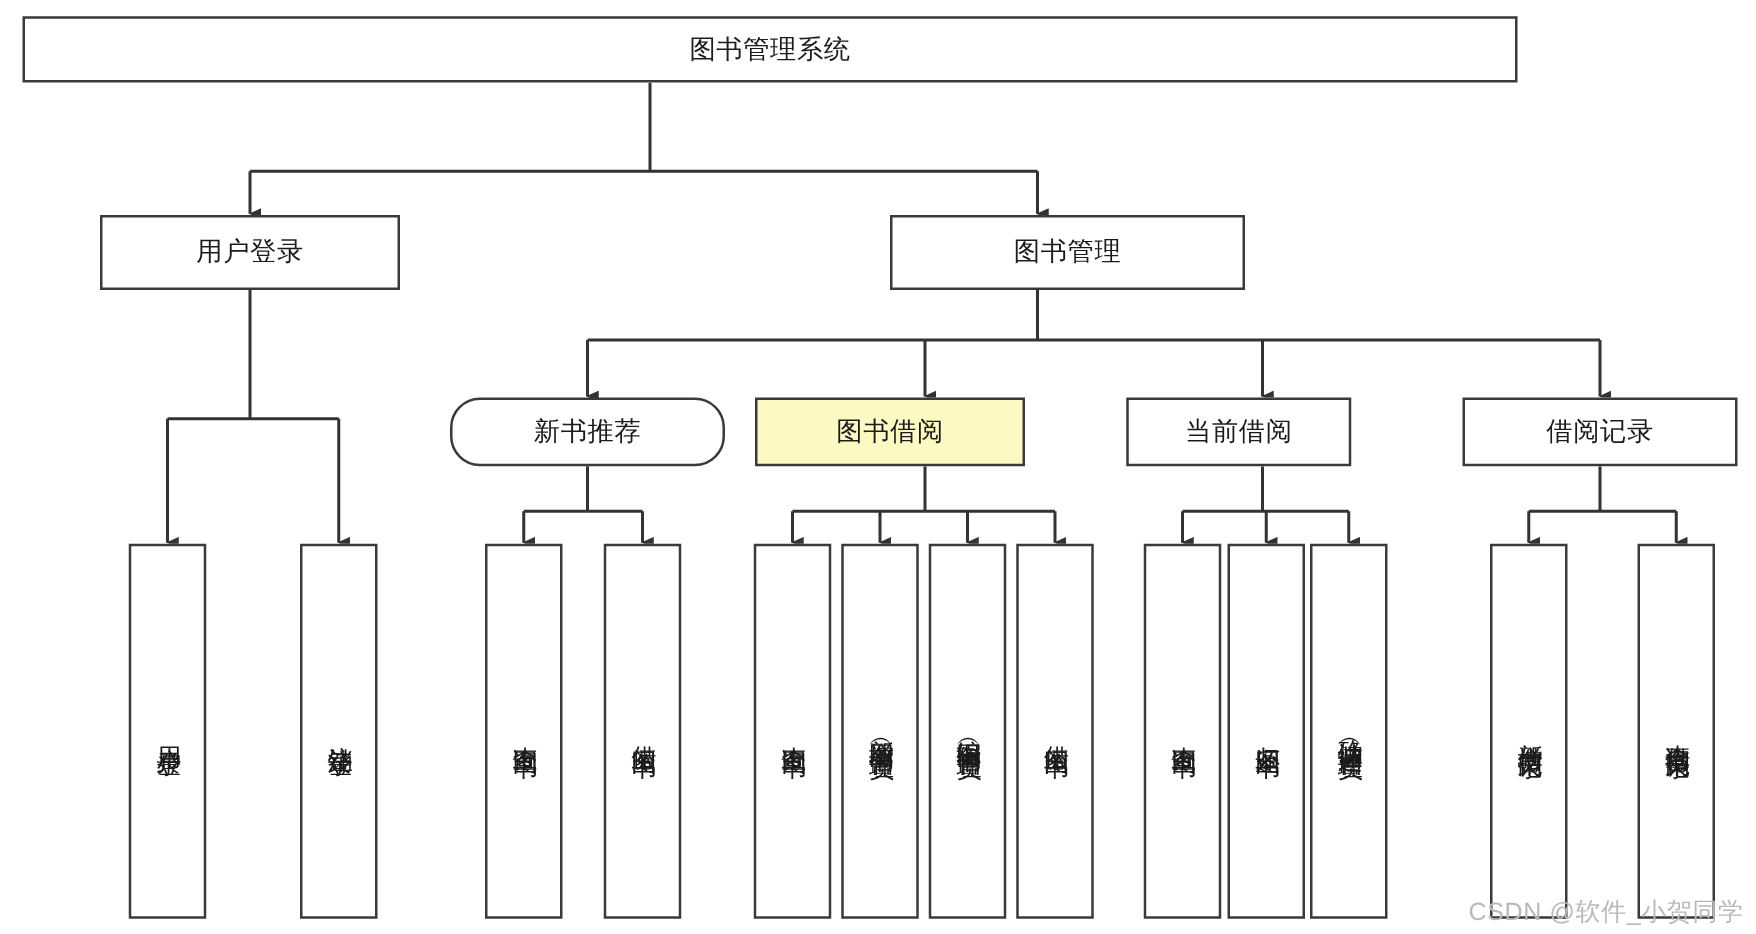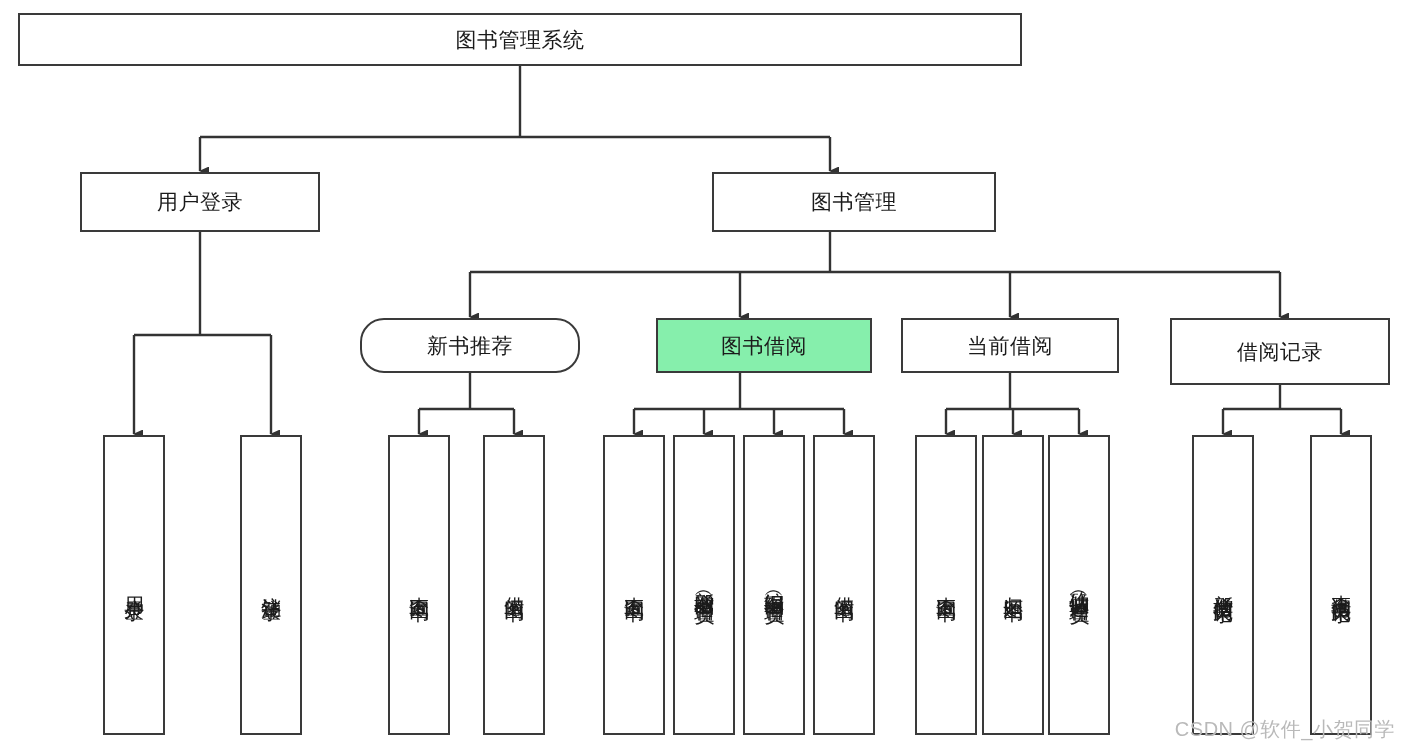--- a/index.html
+++ b/index.html
@@ -111,39 +111,39 @@
         <line x1="1013" y1="409" x2="1013" y2="434" marker-end="url(#arrowhead)"></line>
         <line x1="1079" y1="409" x2="1079" y2="434" marker-end="url(#arrowhead)"></line>
         <line x1="1280" y1="373" x2="1280" y2="409"></line>
         <line x1="1223" y1="409" x2="1341" y2="409"></line>
         <line x1="1223" y1="409" x2="1223" y2="434" marker-end="url(#arrowhead)"></line>
         <line x1="1341" y1="409" x2="1341" y2="434" marker-end="url(#arrowhead)"></line>
       </g>
   </svg>
 
   <div id="nodes-layer">
-      <div class="node horizontal root" style="left: 18px; top: 13px; width: 1004px; height: 53px; border-color: rgb(58, 58, 58); background: rgb(255, 255, 255); color: rgb(27, 27, 27);">
+      <div class="node horizontal root" style="left: 18px; top: 13px; width: 1196px; height: 53px; border-color: rgb(58, 58, 58); background: rgb(255, 255, 255); color: rgb(27, 27, 27);">
         <span class="node-label">图书管理系统</span>
       </div>
       <div class="node horizontal" style="left: 80px; top: 172px; width: 240px; height: 60px; border-color: rgb(58, 58, 58); background: rgb(255, 255, 255); color: rgb(27, 27, 27);">
         <span class="node-label">用户登录</span>
       </div>
       <div class="node horizontal" style="left: 712px; top: 172px; width: 284px; height: 60px; border-color: rgb(58, 58, 58); background: rgb(255, 255, 255); color: rgb(27, 27, 27);">
         <span class="node-label">图书管理</span>
       </div>
       <div class="node horizontal" style="left: 360px; top: 318px; width: 220px; height: 55px; border-color: rgb(58, 58, 58); background: rgb(255, 255, 255); color: rgb(27, 27, 27); border-radius: 24px;">
         <span class="node-label">新书推荐</span>
       </div>
-      <div class="node horizontal" style="left: 656px; top: 318px; width: 216px; height: 55px; border-color: rgb(58, 58, 58); background: #86efac; color: rgb(27, 27, 27);">
+      <div class="node horizontal" style="left: 604px; top: 318px; width: 216px; height: 55px; border-color: rgb(58, 58, 58); background: #fef9c3; color: rgb(27, 27, 27);">
         <span class="node-label">图书借阅</span>
       </div>
-      <div class="node horizontal" style="left: 901px; top: 318px; width: 218px; height: 55px; border-color: rgb(58, 58, 58); background: rgb(255, 255, 255); color: rgb(27, 27, 27);">
+      <div class="node horizontal" style="left: 901px; top: 318px; width: 180px; height: 55px; border-color: rgb(58, 58, 58); background: rgb(255, 255, 255); color: rgb(27, 27, 27);">
         <span class="node-label">当前借阅</span>
       </div>
-      <div class="node horizontal" style="left: 1170px; top: 318px; width: 220px; height: 67px; border-color: rgb(58, 58, 58); background: rgb(255, 255, 255); color: rgb(27, 27, 27);">
+      <div class="node horizontal" style="left: 1170px; top: 318px; width: 220px; height: 55px; border-color: rgb(58, 58, 58); background: rgb(255, 255, 255); color: rgb(27, 27, 27);">
         <span class="node-label">借阅记录</span>
       </div>
       <div class="node vertical" style="left: 103px; top: 435px; width: 62px; height: 300px; border-color: rgb(58, 58, 58); background: rgb(255, 255, 255); color: rgb(27, 27, 27);">
         <span class="node-label">用户登录</span>
       </div>
       <div class="node vertical" style="left: 240px; top: 435px; width: 62px; height: 300px; border-color: rgb(58, 58, 58); background: rgb(255, 255, 255); color: rgb(27, 27, 27);">
         <span class="node-label">注销登录</span>
       </div>
       <div class="node vertical" style="left: 388px; top: 435px; width: 62px; height: 300px; border-color: rgb(58, 58, 58); background: rgb(255, 255, 255); color: rgb(27, 27, 27);">
         <span class="node-label">查询图书</span>

